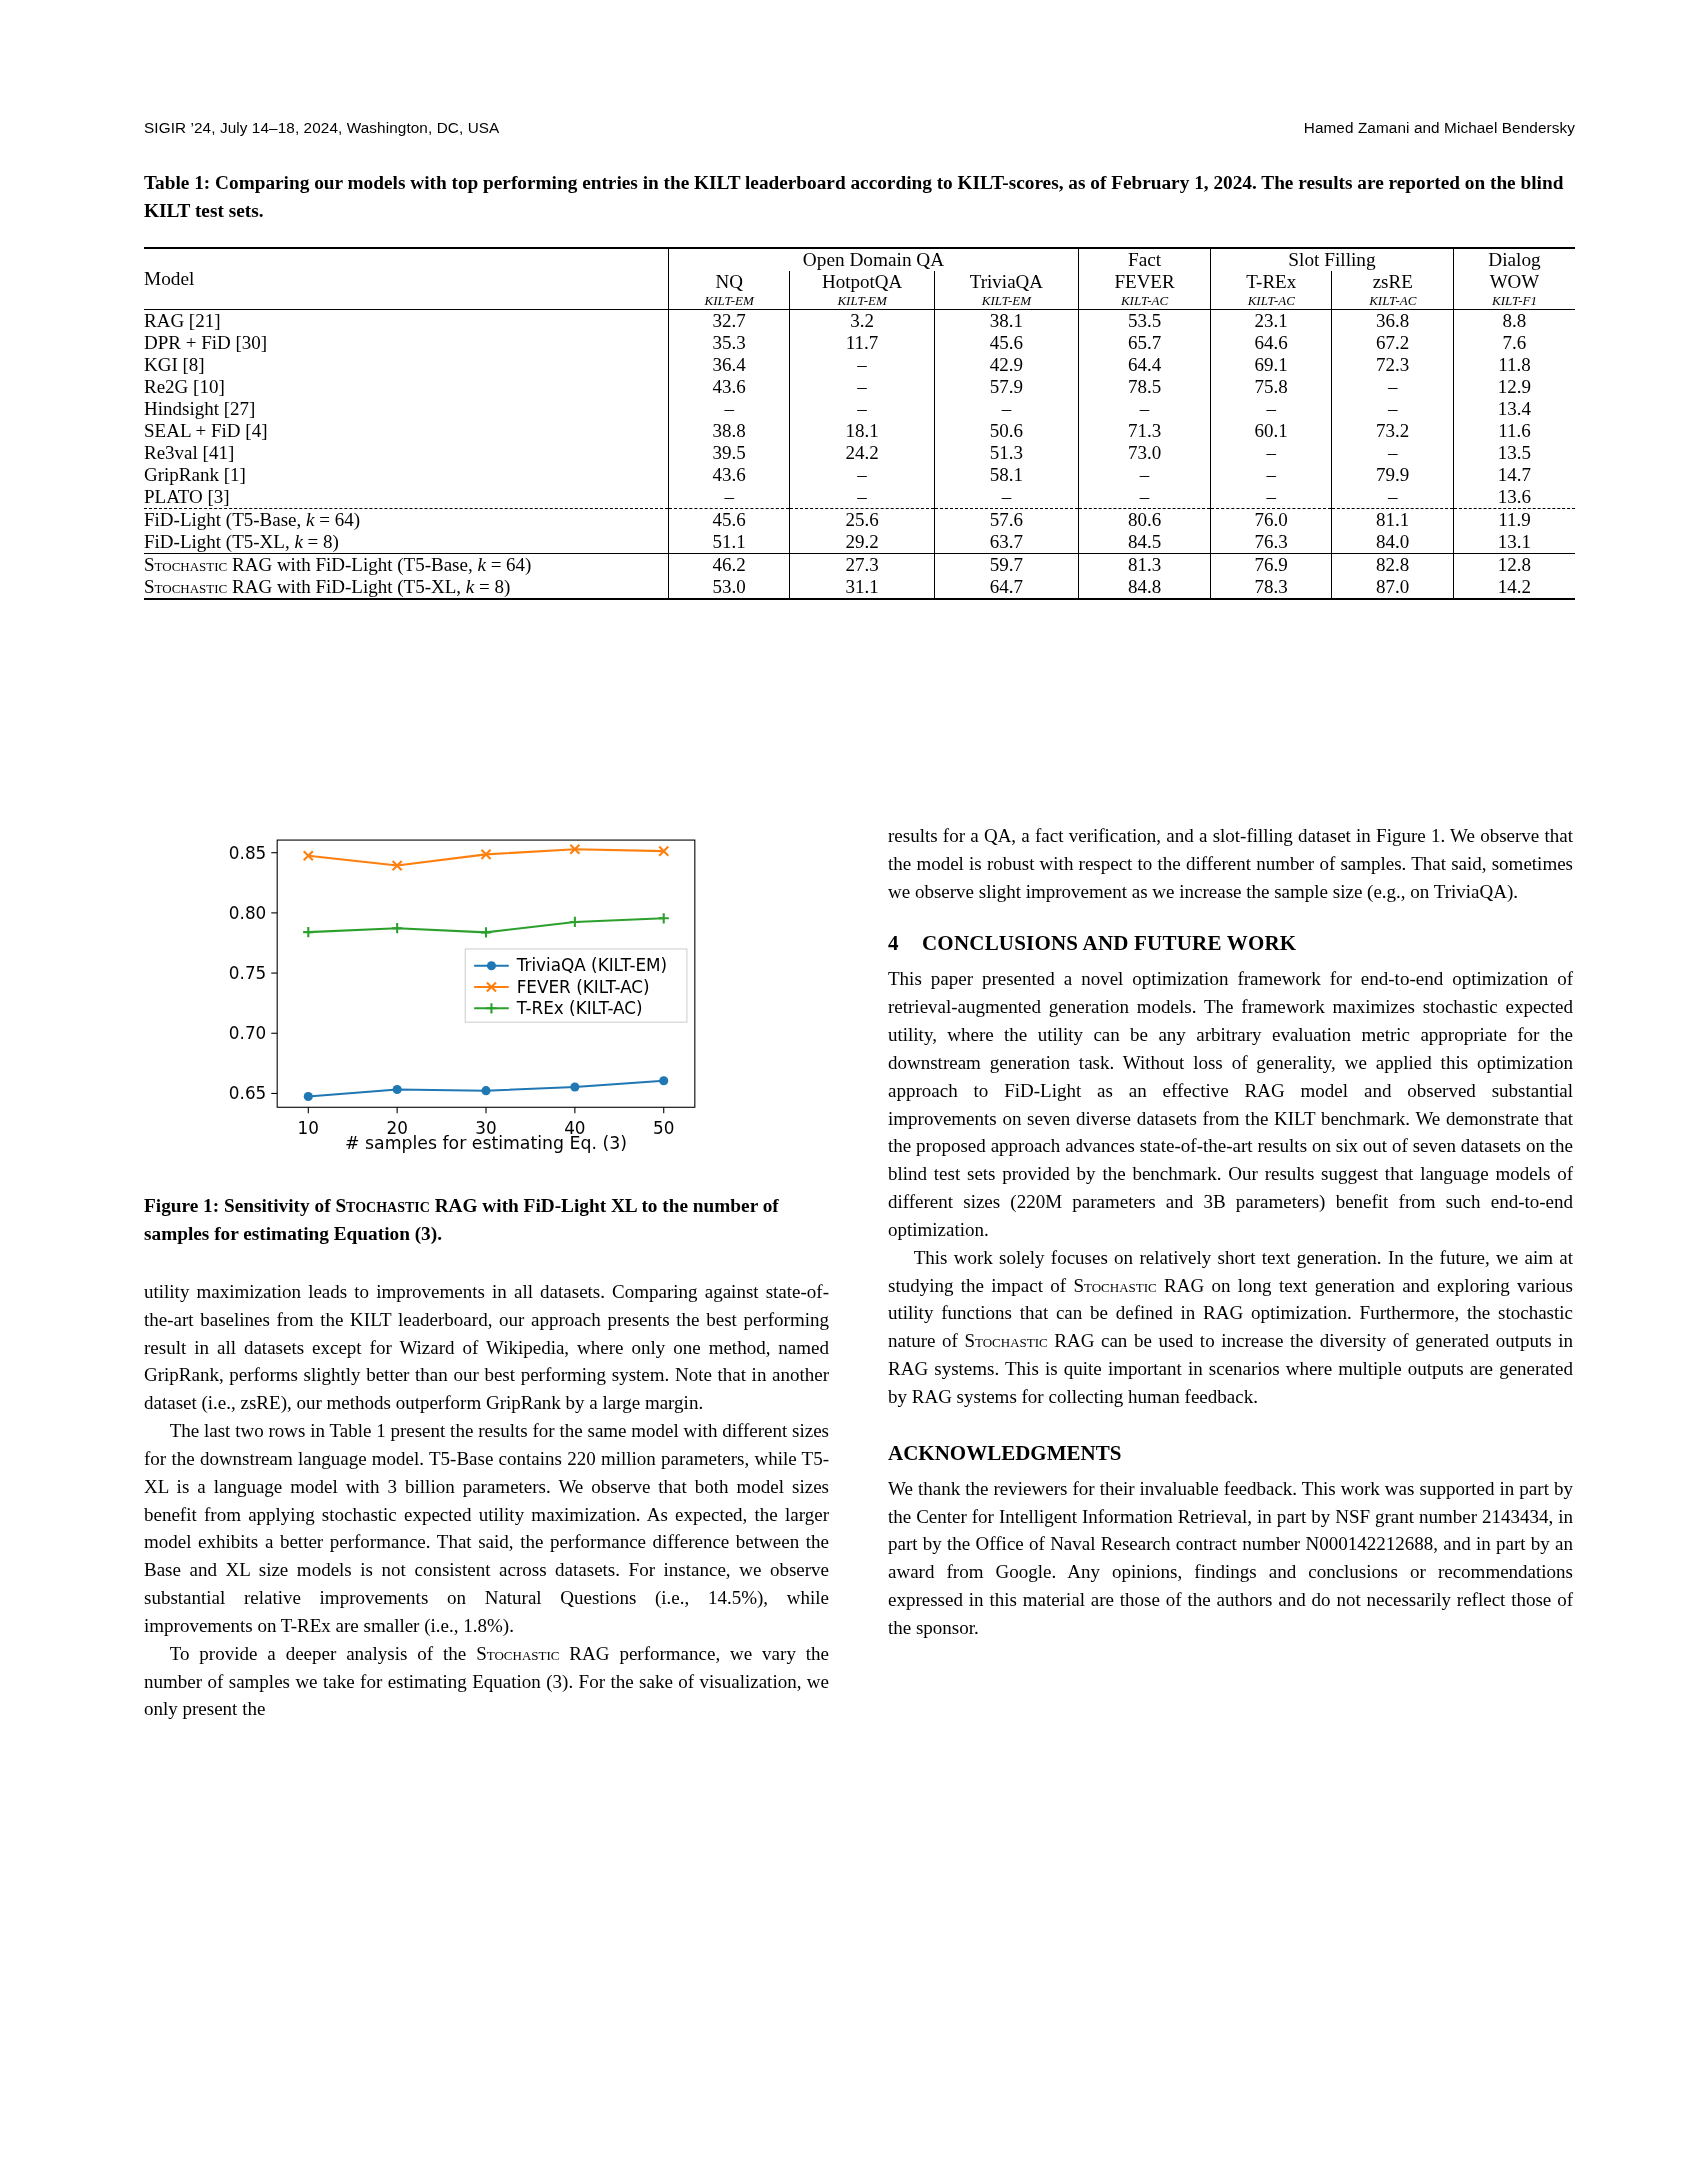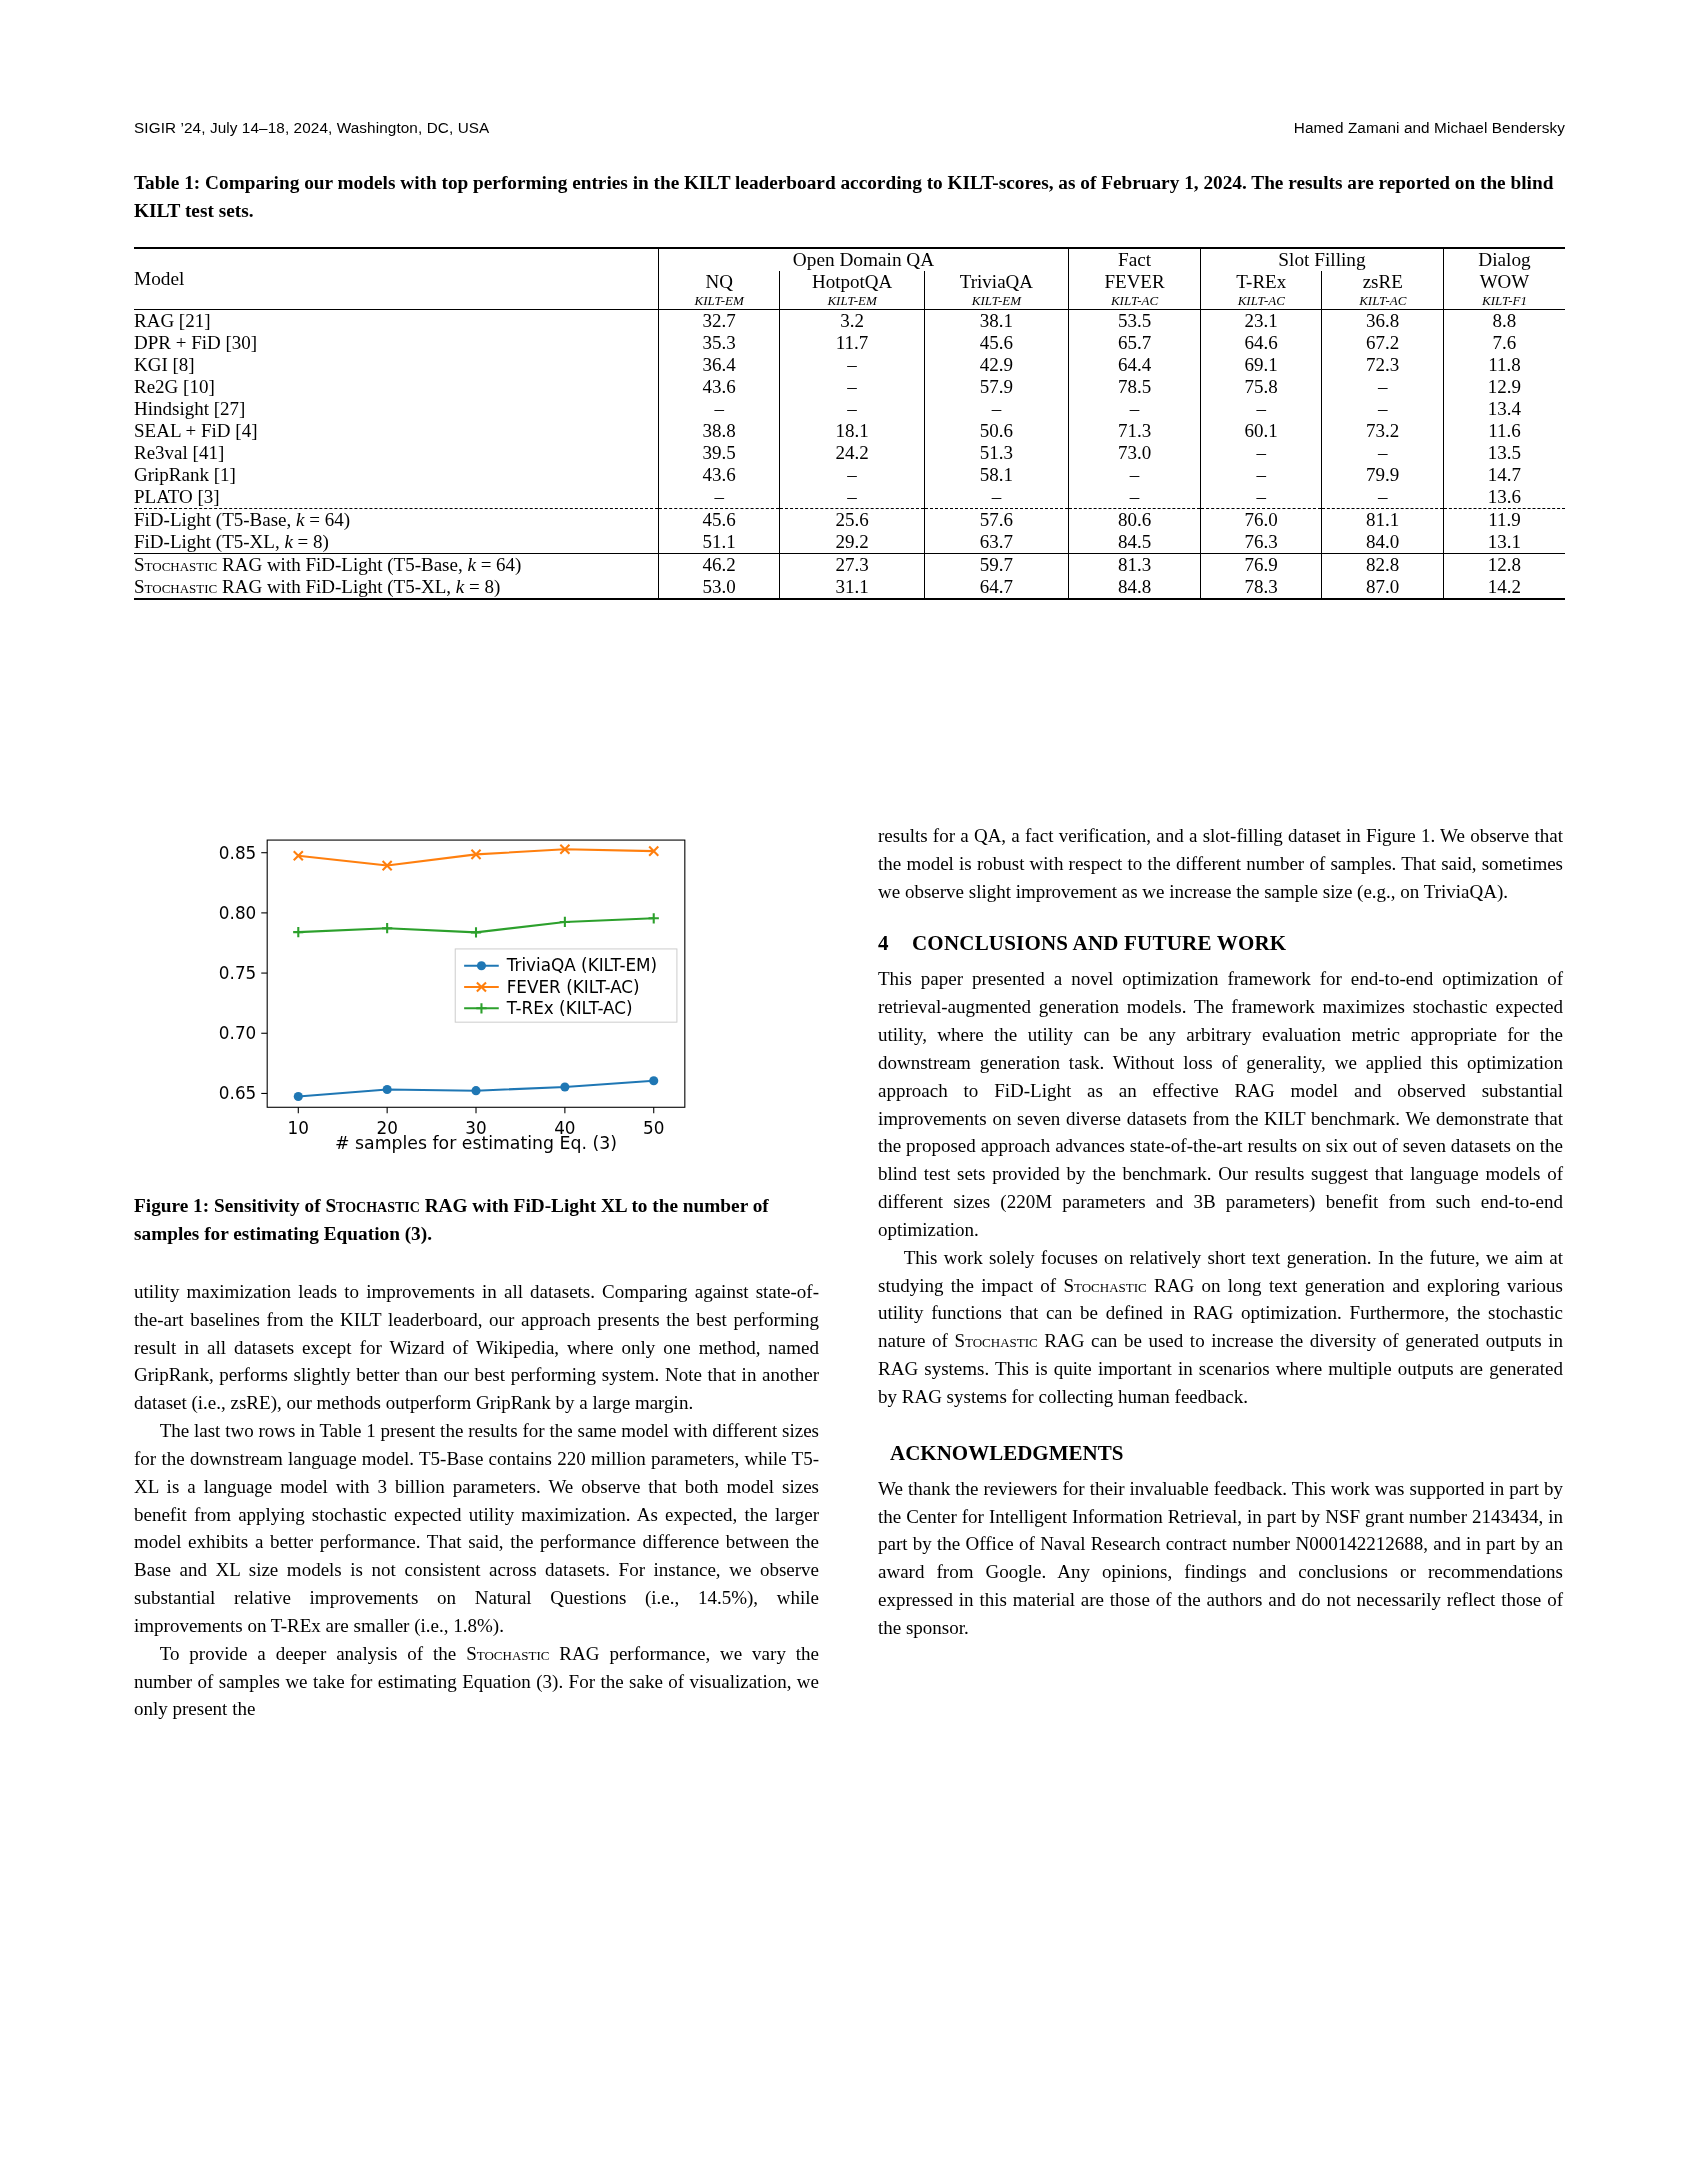--- a/index.html
+++ b/index.html
@@ -6,21 +6,21 @@
   body {
     width:1683px; height:2178px;
     background:#ffffff;
     font-family:"Liberation Serif", serif;
     color:#000000;
     position:relative;
     overflow:hidden;
   }
   .page {
     position:absolute;
-    left:134px; top:119px;
+    left:144px; top:119px;
     width:1431px; height:1931px;
   }
 
   
   .runhead {
     display:flex; justify-content:space-between; align-items:baseline;
     font-size:15.3px; font-family:"Liberation Sans", sans-serif;
     letter-spacing:0.1px;
   }
 
@@ -84,21 +84,21 @@
   }
   p.body + p.body { text-indent:1.35em; }
   h2.sec {
     margin:26px 0 9px 0;
     font-size:21px;
     font-weight:bold;
     letter-spacing:0.2px;
   }
   h2.sec .num { display:inline-block; width:34px; }
   h2.ack {
-    margin:30px 0 9px 12px;
+    margin:30px 0 9px 0;
     font-size:21px;
     font-weight:bold;
   }
 
   
   .figure { width:685px; }
   .fig-caption {
     margin-top:33px;
     font-size:19.3px; font-weight:bold; line-height:1.45;
   }

